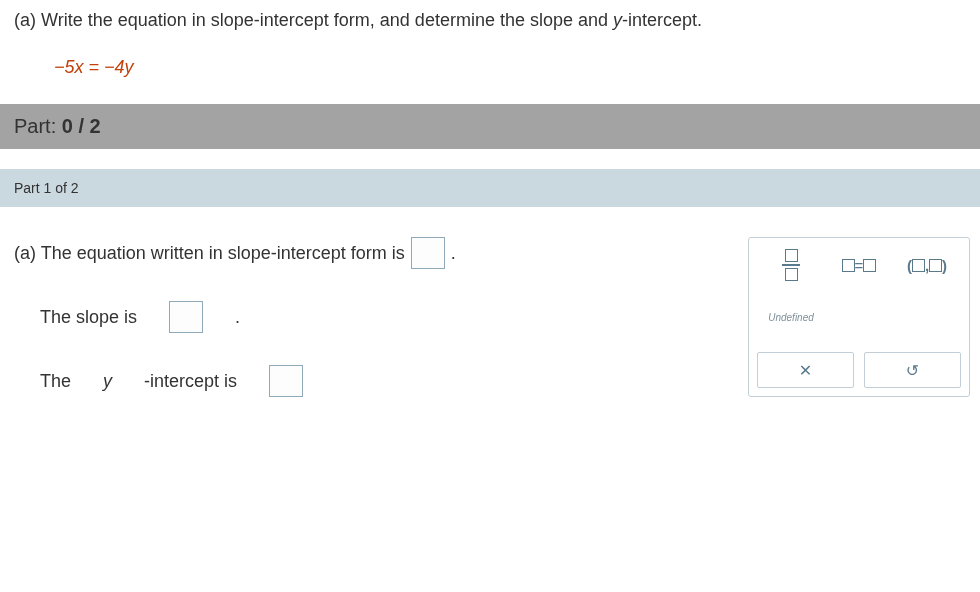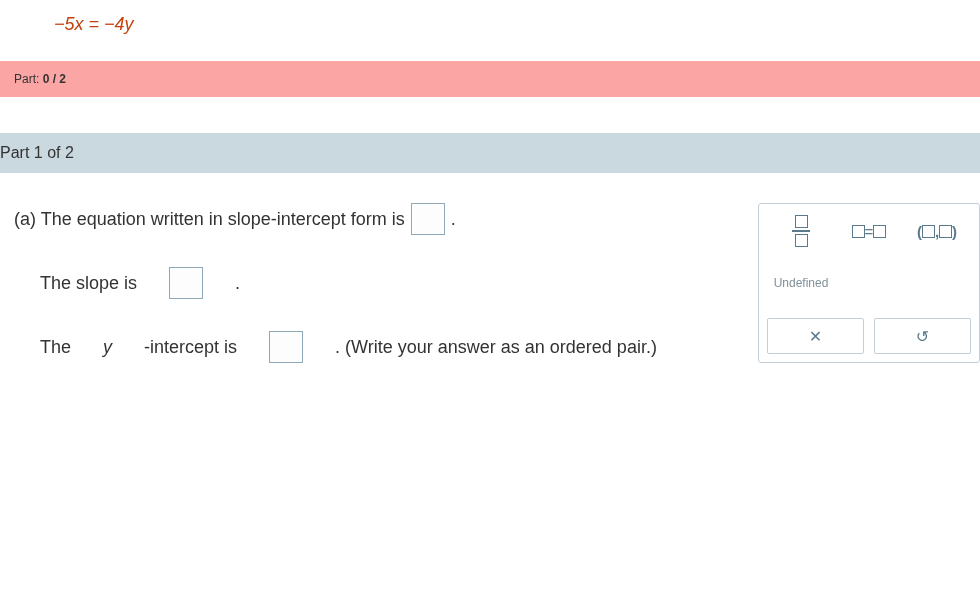--- a/index.html
+++ b/index.html
@@ -19,37 +19,36 @@
       line-height: 1.4;
     }
     .italic-y { font-style: italic; }
     .equation-row {
       padding: 6px 0 18px 40px;
       font-size: 18px;
       color: #c2410c;
     }
     .equation-row .eq { font-style: italic; }
     .progress-bar {
-      background: #fca5a5;
+      background: #a3a3a3;
       padding: 11px 14px;
-      font-size: 12px;
+      font-size: 20px;
       color: #333;
     }
     .progress-bar strong { font-weight: bold; }
     .spacer-strip { height: 20px; background: #fff; }
     .part-header {
       background: #cad8df;
-      padding: 11px 0;
-      font-size: 16px;
-      color: #333;
-      margin-top: 16px;
+      padding: 11px 14px;
+      font-size: 14px;
+      color: #333;
     }
     .answer-area {
       display: flex;
-      padding: 30px 0 14px 14px;
+      padding: 30px 10px 14px 14px;
       gap: 24px;
     }
     .answer-left {
       flex: 1;
       font-size: 18px;
       color: #333;
     }
     .answer-row {
       display: flex;
       align-items: center;
@@ -104,21 +103,21 @@
     .frac .bar { width: 18px; height: 1.5px; background: #5a7a8c; margin: 2px 0; }
     .eq-tool .sq {
       display: inline-block; width: 13px; height: 13px;
       border: 1px solid #5a7a8c; vertical-align: middle;
     }
     .paren-tool .sq {
       display: inline-block; width: 13px; height: 13px;
       border: 1px solid #5a7a8c; vertical-align: middle;
     }
     .paren-tool { font-weight: bold; color: #5a7a8c; }
-    .undef { font-size: 12px; color: #7f9199; }
+    .undef { font-size: 10px; color: #7f9199; font-style: italic; }
     .tool-action-row {
       display: flex;
       justify-content: space-around;
       gap: 10px;
       margin-top: 6px;
     }
     .tool-btn {
       flex: 1;
       height: 36px;
       border: 1px solid #c3cfd6;
@@ -130,20 +129,23 @@
       font-size: 16px;
       color: #5a7a8c;
       cursor: pointer;
     }
     .x-icon { font-size: 16px; font-weight: 400; }
   </style>
 </head>
 <body>
 
 <div class="container">
+  <div class="question-line">
+    <span>(a) Write the equation in slope-intercept form, and determine the slope and </span><span class="italic-y">y</span><span>-intercept.</span>
+  </div>
   <div class="equation-row">
     <span class="eq">−5x = −4y</span>
   </div>
 </div>
 
 <div class="progress-bar">
   <span>Part: </span><strong>0 / 2</strong>
 </div>
 <div class="spacer-strip"></div>
 <div class="part-header">Part 1 of 2</div>
@@ -158,21 +160,20 @@
     <div class="answer-row indent">
       <span>The slope is </span>
       <span class="input-box"></span>
       <span>.</span>
     </div>
     <div class="answer-row indent">
       <span>The </span>
         <span class="italic-y">y</span>
         <span>-intercept is </span>
       <span class="input-box"></span>
-      <span>. (Write your answer as an ordered pair.)</span>
     </div>
   </div>
 
   <div class="toolbox">
     <div class="tool-row">
       <div class="tool-item">
         <span class="frac">
           <span class="n"></span>
             <span class="bar"></span>
             <span class="d"></span>

